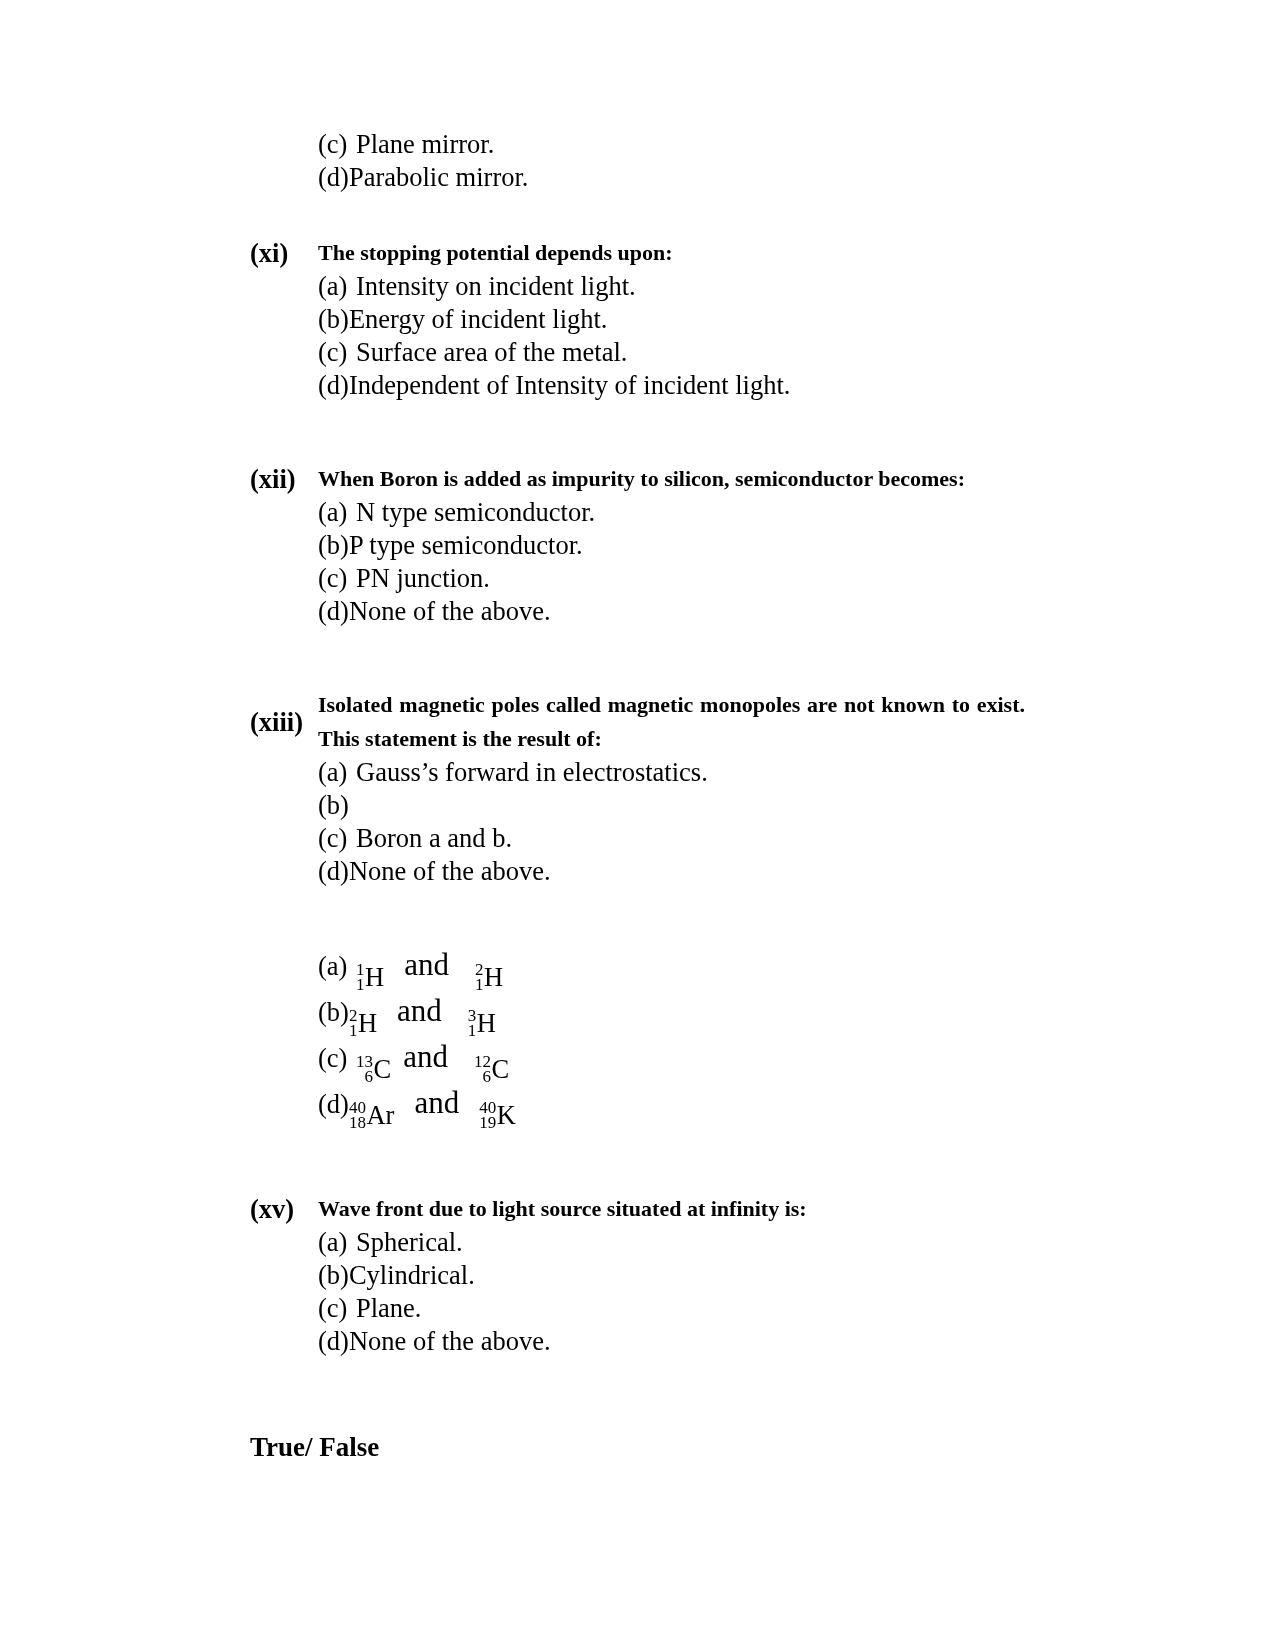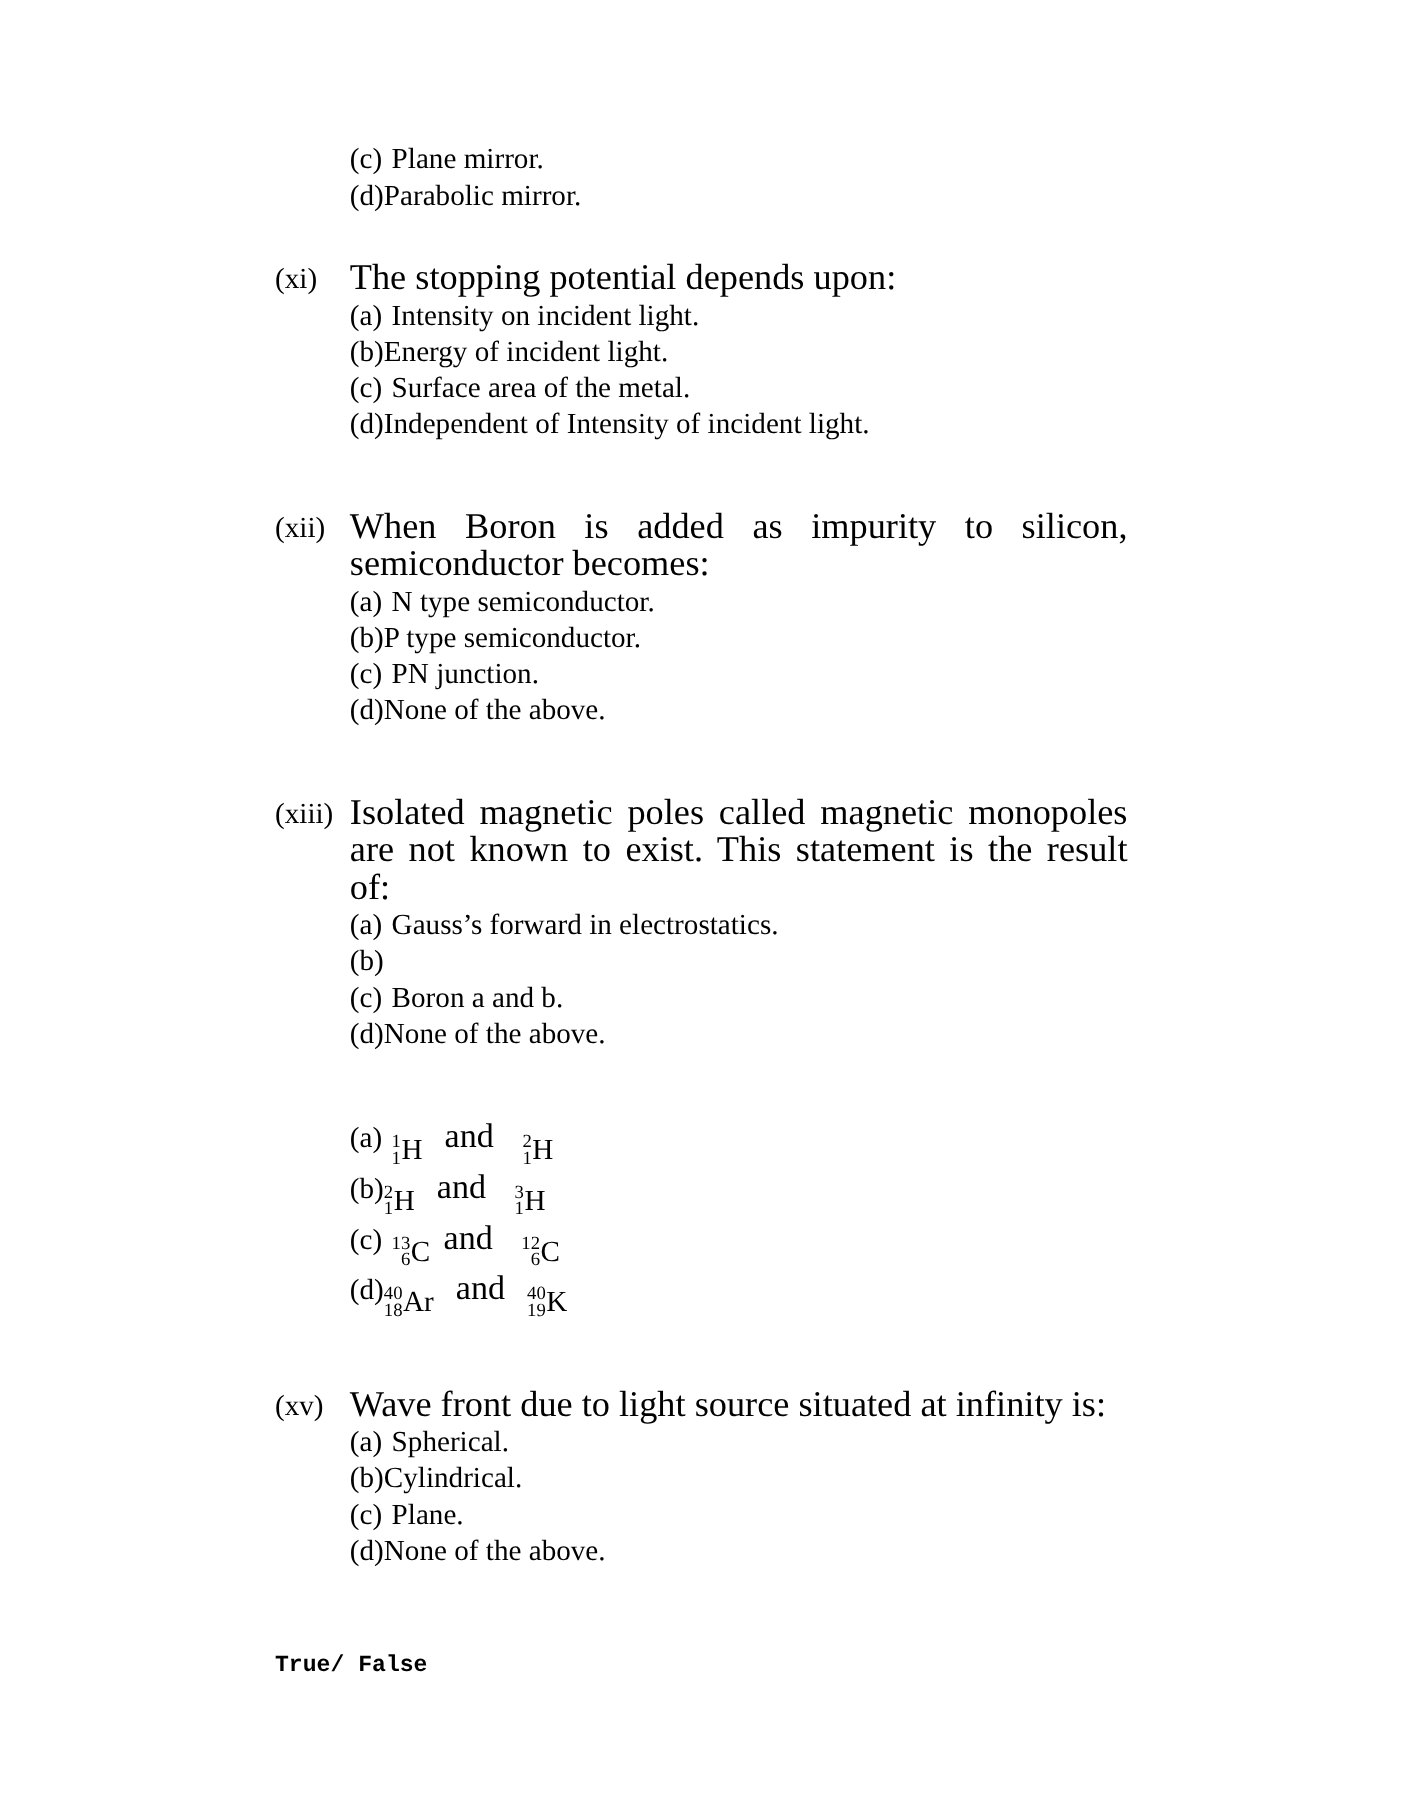--- a/index.html
+++ b/index.html
@@ -26,31 +26,32 @@
 
   
   .qblock {
     position: relative;
     margin-bottom: 30px;
   }
   .qblock.tight { margin-bottom: 0; }
 
   .qline {
     display: flex;
-    align-items: flex-start;
+    align-items: center;
+    font-weight: bold;
   }
   .qnum {
     width: 68px;
     flex: 0 0 68px;
     font-size: 26.5px;
     line-height: 34px;
   }
   .qtext {
     flex: 1 1 auto;
-    font-size: 33px;
+    font-size: 22px;
     line-height: 34px;
     text-align: justify;
     text-justify: inter-word;
   }
   .qtext.nojust { text-align: left; }
 
   
   .options {
     margin-left: 68px;
   }
@@ -87,25 +88,24 @@
   .iso-and {
     display: inline-block;
     font-size: 31px;
   }
   .gap-sm { display: inline-block; width: 12px; }
   .gap-md { display: inline-block; width: 20px; }
   .gap-lg { display: inline-block; width: 26px; }
 
   
   .section-head {
-    font-size: 21px;
+    font-size: 27px;
     font-weight: bold;
     line-height: 34px;
     margin: 0;
-    font-family: Liberation Mono, monospace;
   }
 
   .spacer-lg { height: 42px; }
   .spacer-md { height: 30px; }
   .spacer-sm { height: 16px; }
 </style>
 </head>
 <body>
 
 <div class="page">

